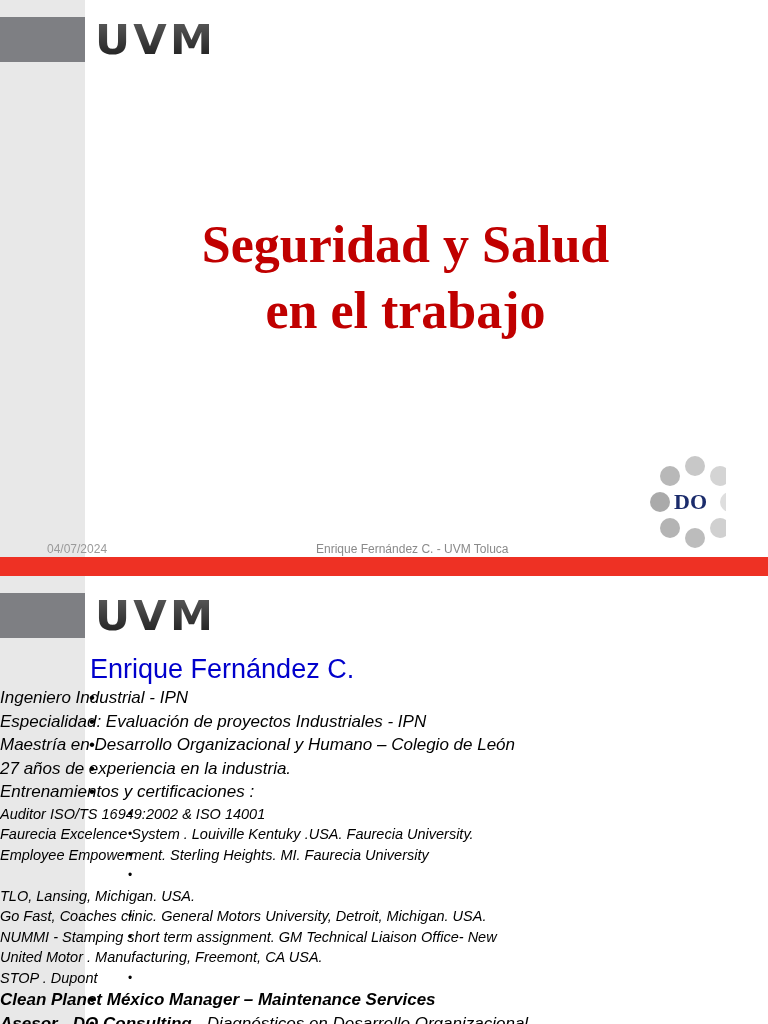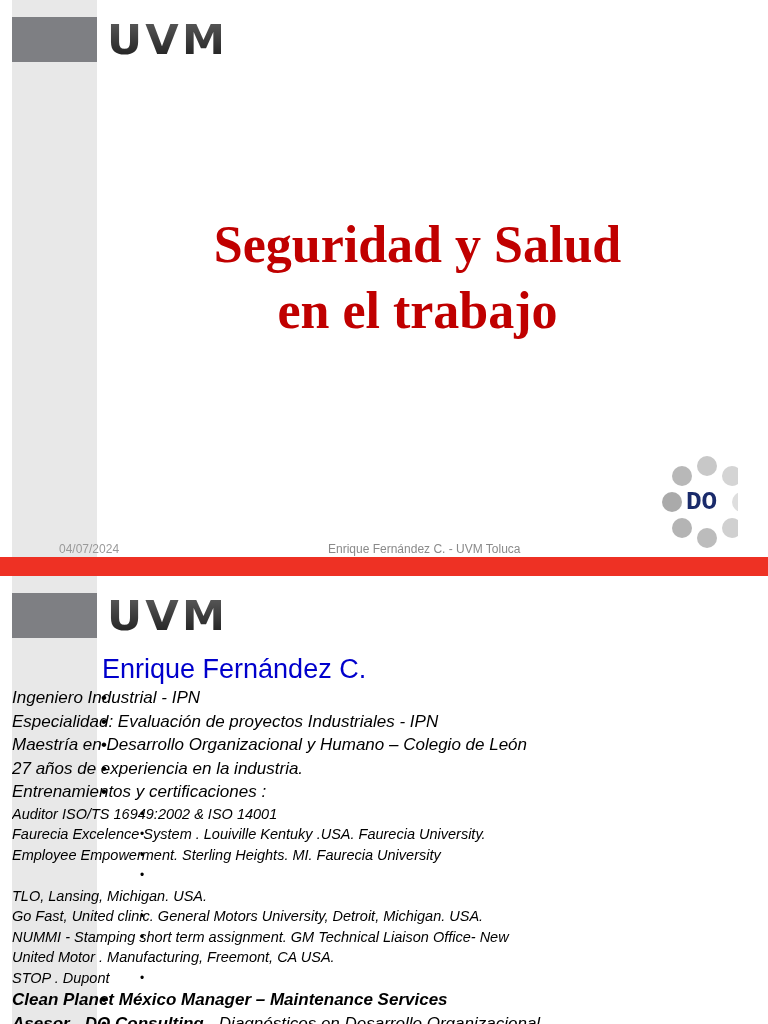--- a/index.html
+++ b/index.html
@@ -1,21 +1,21 @@
 <!DOCTYPE html>
 <html><head>
   <meta charset="utf-8">
   <style>
     html, body { margin: 0; padding: 0; }
     body {
       width: 768px; height: 1024px; overflow: hidden;
       background: #ffffff; position: relative;
       font-family: "Liberation Sans", sans-serif;
     }
-    .slide { position: absolute; left: 12px; width: 726px; background: #ffffff; overflow: hidden; }
+    .slide { position: absolute; left: 0; width: 726px; background: #ffffff; overflow: hidden; }
     #slide1 { top: 0; height: 557px; }
     #slide2 { top: 576px; height: 448px; }
     .sidebar { position: absolute; left: 0; top: 0; bottom: 0; width: 85px; background: #e8e8e8; }
     .sidebar-bar { position: absolute; left: 0; width: 85px; height: 45px; background: #7e7f83; }
     #slide1 .sidebar-bar { top: 17px; }
     #slide2 .sidebar-bar { top: 17px; }
     .logo {
       position: absolute; left: 95px; top: 20px;
       font-family: "DejaVu Sans", sans-serif; font-weight: bold;
       font-size: 40px; letter-spacing: 3px; line-height: 40px;
@@ -26,22 +26,22 @@
     .title {
       position: absolute; left: 85px; right: 0; top: 212px; text-align: center;
       font-family: "Liberation Serif", serif; font-weight: bold; color: #c00000;
       font-size: 52px; line-height: 66px; margin: 0;
     }
     .title span { display: block; }
     .do-logo { position: absolute; left: 648px; top: 456px; width: 94px; height: 94px; }
     .do-logo .dot { position: absolute; width: 20px; height: 20px; border-radius: 50%; }
     .do-text {
       position: absolute; left: 26px; top: 34px;
-      font-family: Liberation Mono, monospace; font-weight: bold;
-      font-size: 26px; color: #1a2b6b; line-height: 24px;
+      font-family: Liberation Serif, serif; font-weight: bold;
+      font-size: 22px; color: #1a2b6b; line-height: 24px;
     }
     .footer-date { position: absolute; left: 47px; top: 542px; font-size: 12px; color: #9a9a9a; }
     .footer-center { position: absolute; left: 316px; top: 542px; font-size: 12px; color: #8a8a8a; }
     .red-band { position: absolute; left: 0; top: 557px; width: 768px; height: 19px; background: #ee3124; }
     .name-heading {
       position: absolute; left: 90px; top: 76px; margin: 0;
       font-size: 27px; font-weight: normal; color: #0000cc; line-height: 34px; text-align: center;
     }
     .list { position: absolute; left: 0; top: 110px; width: 768px; margin: 0; padding: 0; list-style: none; }
     .list li { position: relative; font-style: italic; color: #000; }
@@ -89,19 +89,19 @@
   <ul class="list">
     <li class="l1"><span>Ingeniero Industrial - IPN</span></li>
     <li class="l1"><span>Especialidad: Evaluación de proyectos Industriales - IPN</span></li>
     <li class="l1"><span>Maestría en Desarrollo Organizacional y Humano – Colegio de León</span></li>
     <li class="l1"><span>27 años de experiencia en la industria.</span></li>
     <li class="l1"><span>Entrenamientos y certificaciones :</span></li>
     <li class="l2"><span>Auditor ISO/TS 16949:2002 &amp; ISO 14001</span></li>
     <li class="l2"><span>Faurecia Excelence System . Louiville Kentuky .USA.  Faurecia University.</span></li>
     <li class="l2"><span>Employee Empowerment. Sterling Heights. MI.  Faurecia University</span></li>
     <li class="l2"><br><span>TLO, Lansing, Michigan. USA.</span></li>
-    <li class="l2"><span>Go Fast, United clinic. General Motors University, Detroit, Michigan. USA.</span></li>
+    <li class="l2"><span>Go Fast, Coaches clinic. General Motors University, Detroit, Michigan. USA.</span></li>
     <li class="l2"><span>NUMMI - Stamping short term assignment. GM Technical Liaison Office- New</span><br><span>United Motor . Manufacturing, Freemont, CA   USA.</span></li>
     <li class="l2"><span>STOP . Dupont</span></li>
     <li class="l1 bold"><span>Clean Planet México Manager – Maintenance Services</span></li>
     <li class="l1"><span class="bold">Asesor - DO Consulting - </span><span>Diagnósticos en Desarrollo Organizacional</span></li>
   </ul>
 </div>
 
 </body></html>

